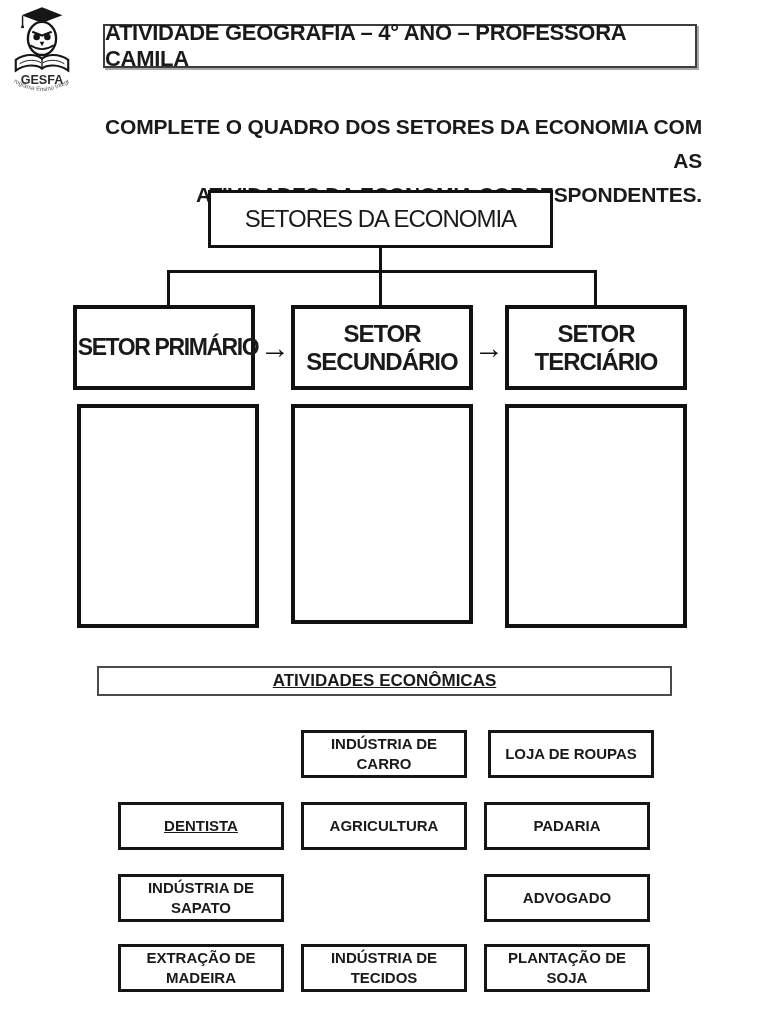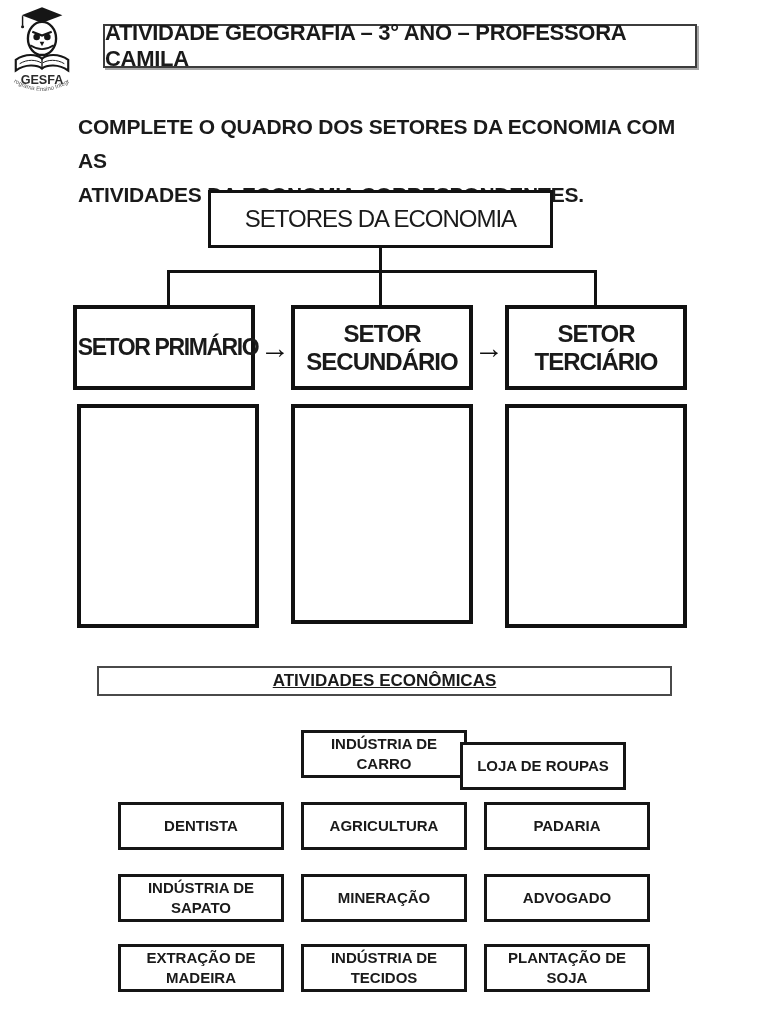--- a/index.html
+++ b/index.html
@@ -21,21 +21,21 @@
     border: 2px solid #3c3c3c;
     box-shadow: 2px 2px 0 #a8a8a8;
     box-sizing: border-box;
     display: flex; align-items: center; justify-content: center;
     font-weight: bold; font-size: 22px; letter-spacing: -0.3px;
     background: #fff;
   }
   
   .instructions {
     position: absolute; left: 78px; top: 110px; width: 624px;
-    text-align: left; font-weight: bold; font-size: 21px; line-height: 1.62;
+    text-align: right; font-weight: bold; font-size: 21px; line-height: 1.62;
     letter-spacing: -0.2px;
   }
   
   .root-box {
     position: absolute; left: 208px; top: 190px; width: 345px; height: 58px;
     border: 3px solid #111; box-sizing: border-box;
     display: flex; align-items: center; justify-content: center;
     font-weight: normal; font-size: 24px; letter-spacing: -1px;
     background: #fff;
   }
@@ -102,21 +102,21 @@
       <line x1="35" y1="54" x2="35" y2="64" stroke="#161616" stroke-width="1.4"></line>
     </g>
     <text x="35" y="80" font-size="13" font-weight="bold" text-anchor="middle" fill="#2b2b2b">GESFA</text>
     <path id="logo-arc" d="M6,78 Q35,96 64,78" fill="none"></path>
     <text font-size="6.2" fill="#555">
       <textPath href="#logo-arc" startOffset="50%" text-anchor="middle">Programa Ensino Integral</textPath>
     </text>
   </svg>
 
   <div class="title-box">
-    <span>ATIVIDADE GEOGRAFIA – 3° ANO – PROFESSORA CAMILA</span>
+    <span>ATIVIDADE GEOGRAFIA – 4° ANO – PROFESSORA CAMILA</span>
   </div>
 
   <div class="instructions">
     <div>COMPLETE O QUADRO DOS SETORES DA ECONOMIA COM AS</div>
     <div>ATIVIDADES DA ECONOMIA CORRESPONDENTES.</div>
   </div>
 
   <div class="root-box">
     <span>SETORES DA ECONOMIA</span>
   </div>
@@ -141,27 +141,26 @@
 
   <div class="empty-box" style="left:77px;"></div>
   <div class="empty-box" style="left:291px; height:220px;"></div>
   <div class="empty-box" style="left:505px;"></div>
 
   <div class="activities-title-box">
     <span>ATIVIDADES ECONÔMICAS</span>
   </div>
 
   <div class="activity-box" style="left:301px; top:730px;">INDÚSTRIA DE CARRO</div>
-  <div class="activity-box" style="left:460px; top:730px;margin-top:12px;">LOJA DE ROUPAS</div>
+  <div class="activity-box" style="left:488px; top:730px;">LOJA DE ROUPAS</div>
 
-  <div class="activity-box" style="left:118px; top:802px;">DENTISTA</div>
+  <div class="activity-box" style="left:118px; top:802px;text-decoration:underline;">DENTISTA</div>
   <div class="activity-box" style="left:301px; top:802px;">AGRICULTURA</div>
   <div class="activity-box" style="left:484px; top:802px;">PADARIA</div>
 
   <div class="activity-box" style="left:118px; top:874px;">INDÚSTRIA DE SAPATO</div>
-  <div class="activity-box" style="left:301px; top:874px;">MINERAÇÃO</div>
   <div class="activity-box" style="left:484px; top:874px;">ADVOGADO</div>
 
   <div class="activity-box" style="left:118px; top:944px;">EXTRAÇÃO DE MADEIRA</div>
   <div class="activity-box" style="left:301px; top:944px;">INDÚSTRIA DE TECIDOS</div>
   <div class="activity-box" style="left:484px; top:944px;">PLANTAÇÃO DE SOJA</div>
 
 </div>
 
 </body></html>

